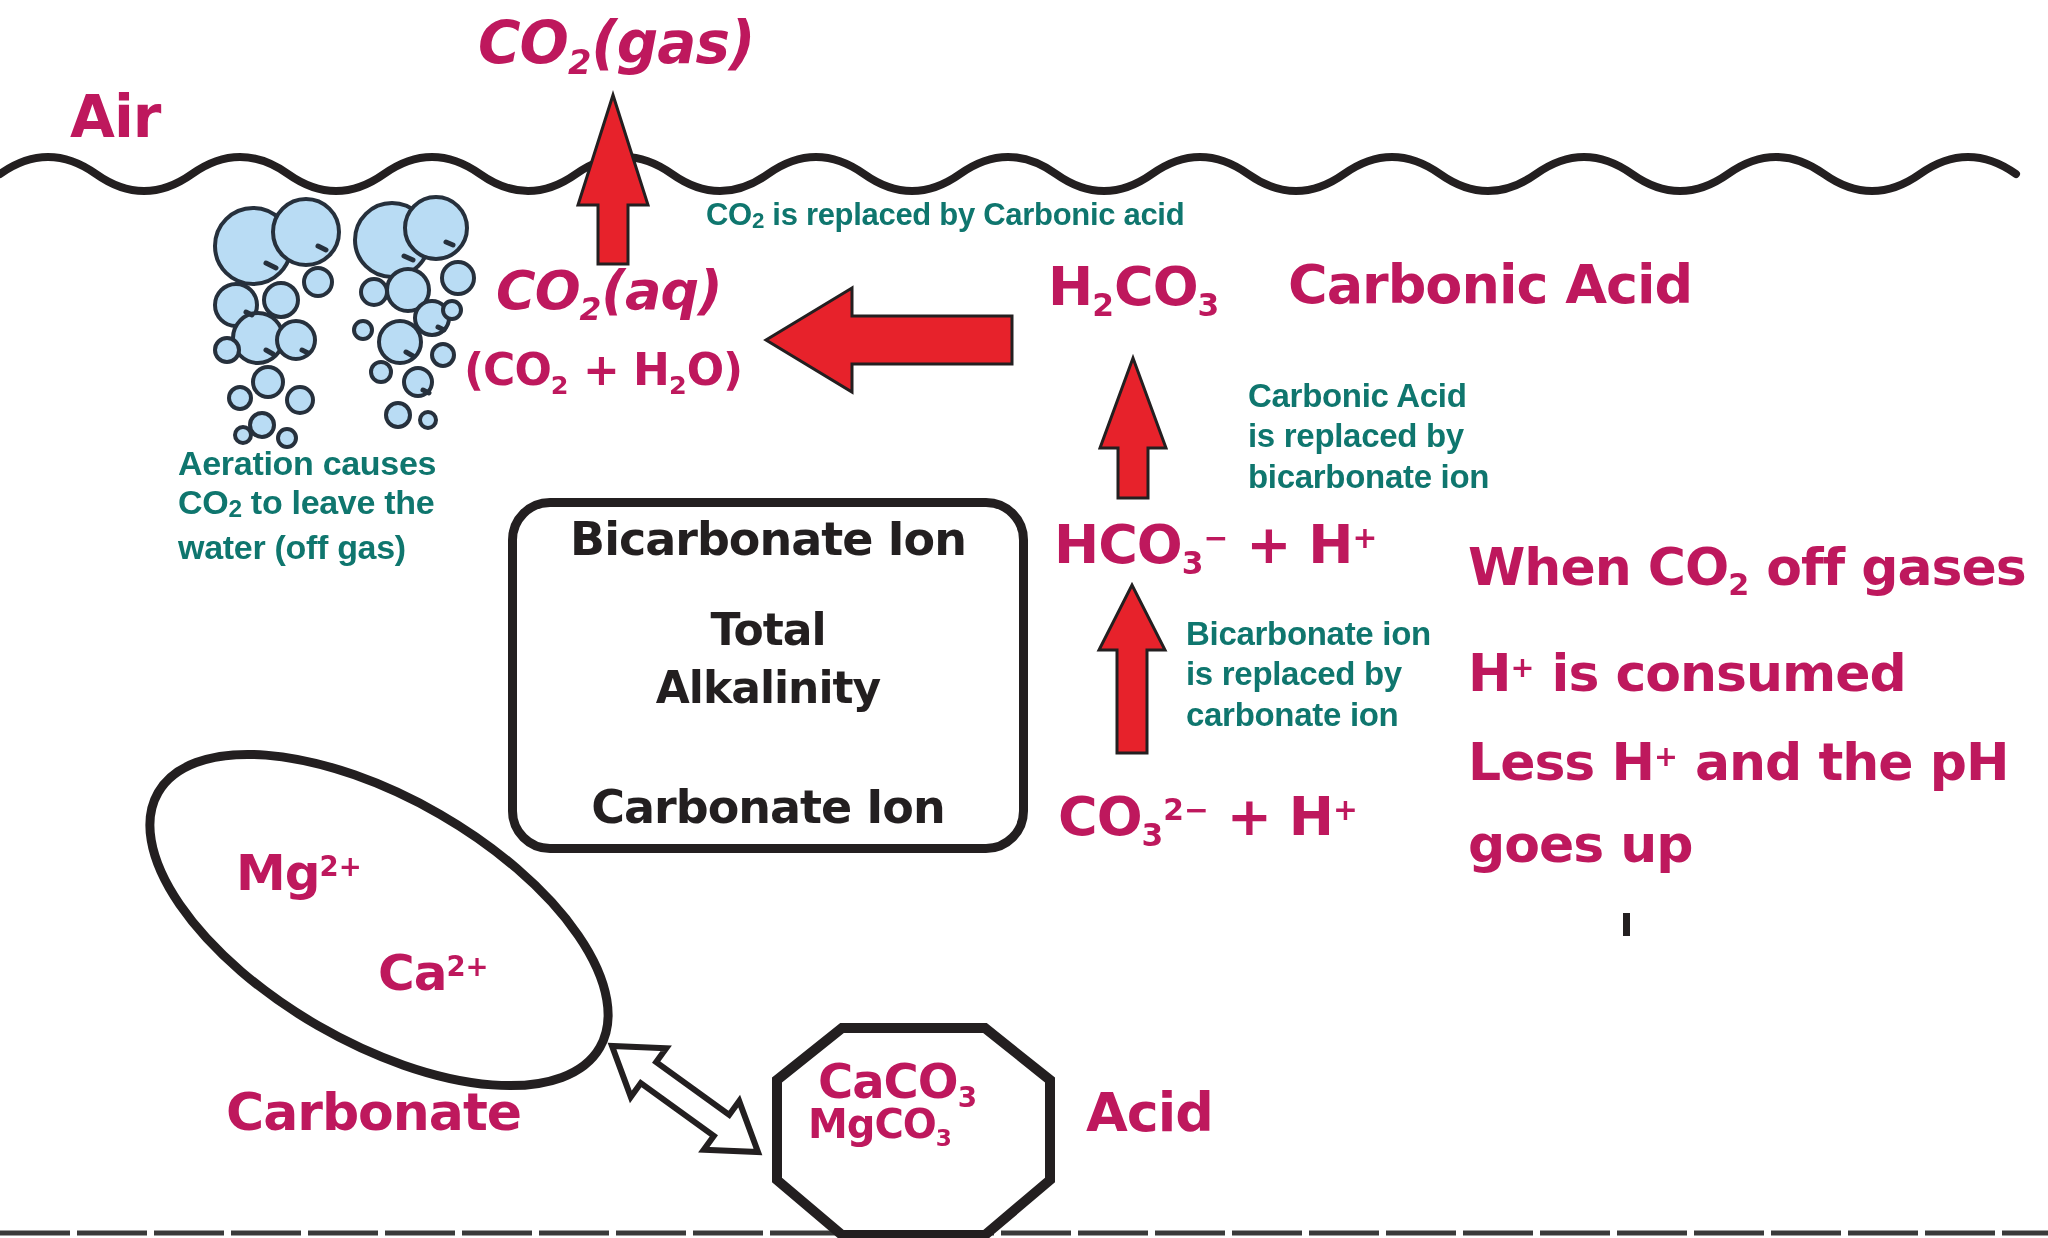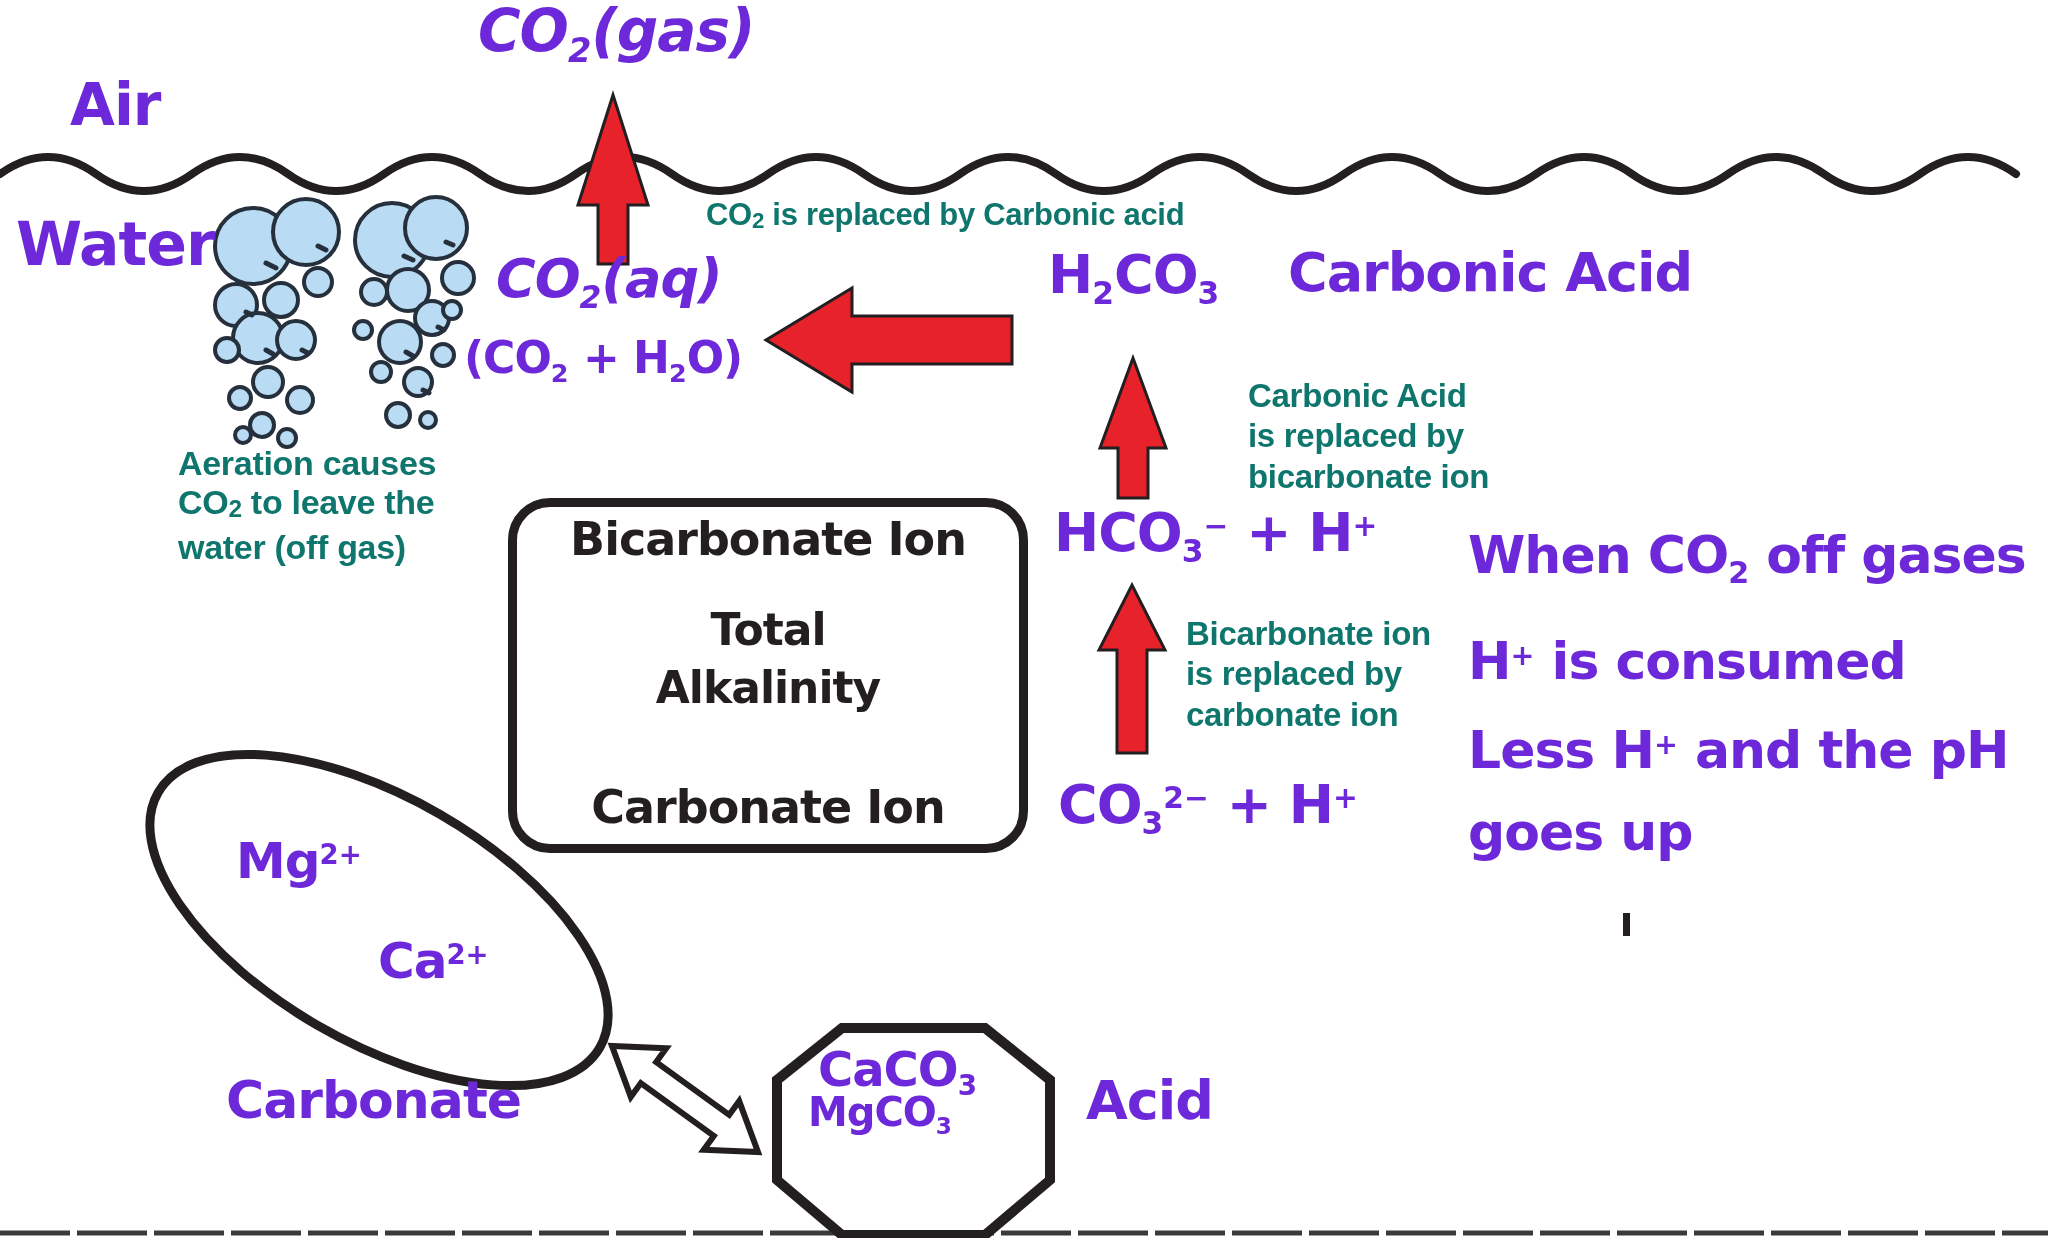--- a/index.html
+++ b/index.html
@@ -1,20 +1,20 @@
 <!DOCTYPE html>
 <html><head>
 <meta charset="utf-8">
 <style>
   html,body{margin:0;padding:0;background:#ffffff;}
   #canvas{position:relative;width:2048px;height:1238px;background:#ffffff;overflow:hidden;
           font-family:"DejaVu Sans",sans-serif;}
   svg{position:absolute;left:0;top:0;}
-  .t{position:absolute;font-family:"DejaVu Sans",sans-serif;font-weight:700;color:#6d28d9;
-     white-space:nowrap;line-height:1.08;letter-spacing:-1px;}
+  .t{position:absolute;font-family:"DejaVu Sans",sans-serif;font-weight:700;color:#be185d;
+     white-space:nowrap;line-height:1.08;letter-spacing:-1px;margin-top:12px;}
   .t sub{font-size:58%;vertical-align:-0.34em;letter-spacing:0;}
   .t sup{font-size:55%;vertical-align:0.5em;letter-spacing:0;}
   .note{position:absolute;font-family:"Liberation Sans",sans-serif;font-weight:700;color:#0f766e;
         white-space:nowrap;line-height:1.22;letter-spacing:-0.3px;}
   .note sub{font-size:72%;vertical-align:-0.12em;}
   .alkbox{position:absolute;left:508px;top:498px;width:520px;height:355px;box-sizing:border-box;
           border:9px solid #231f20;border-radius:42px;background:#ffffff;}
   .alkbox .row{position:absolute;left:0;right:0;text-align:center;font-weight:700;color:#231f20;
                white-space:nowrap;letter-spacing:-1px;}
 </style>
@@ -86,21 +86,20 @@
 
     <polygon points="842,1028 985,1028 1050,1080 1050,1180 985,1235 842,1235 777,1180 777,1080" fill="#ffffff" stroke="#231f20" stroke-width="10"></polygon>
 
     <rect x="1623" y="913" width="7" height="23" fill="#231f20"></rect>
   </svg>
 
   <div class="t" style="left:70px;top:74px;font-size:58px;">Air</div>
 
   <div class="t" style="left:478px;top:0px;font-size:58px;font-style:italic;">CO<sub>2</sub>(gas)</div>
 
-  <div class="t" style="left:16px;top:212px;font-size:60px;">Water</div>
 
   <div class="t" style="left:496px;top:250px;font-size:54px;font-style:italic;">CO<sub>2</sub>(aq)</div>
 
   <div class="t" style="left:464px;top:334px;font-size:44px;">(CO<sub>2</sub> + H<sub>2</sub>O)</div>
 
   <div class="note" style="left:706px;top:196px;font-size:31px;">CO<sub>2</sub> is replaced by Carbonic acid</div>
 
   <div class="t" style="left:1048px;top:246px;font-size:54px;">H<sub>2</sub>CO<sub>3</sub></div>
 
   <div class="t" style="left:1288px;top:244px;font-size:54px;">Carbonic Acid</div>

